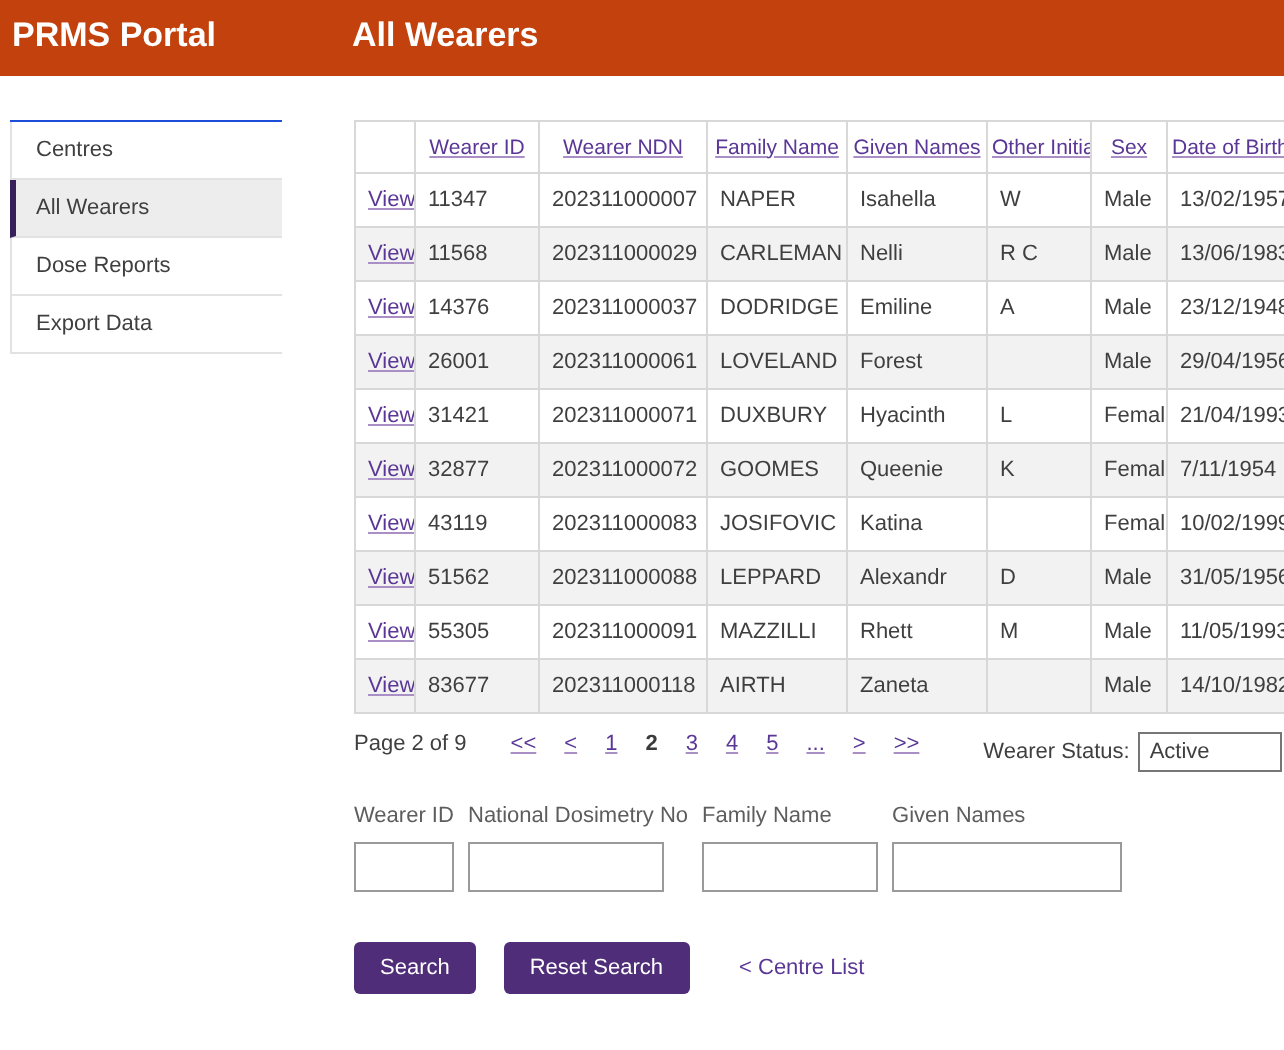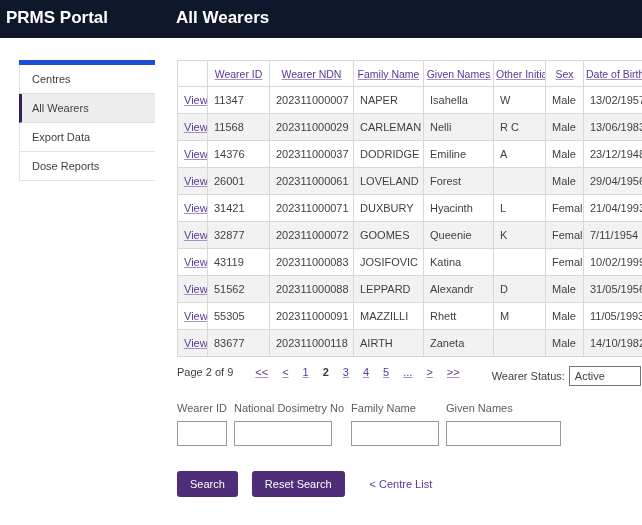--- a/index.html
+++ b/index.html
@@ -4,26 +4,26 @@
 <style>
   * { margin:0; padding:0; box-sizing:border-box; }
   html,body { background:#fff; }
   body {
     width:642px; height:525px; position:relative; overflow:hidden;
     font-family:"Liberation Sans", sans-serif; font-size:11px; color:#3f3f3f;
   }
   a { cursor:pointer; }
 
   
-  .topbar { position:absolute; top:0; left:0; width:642px; height:38px; background:#0f172a; }
+  .topbar { position:absolute; top:0; left:0; width:642px; height:38px; background:#c2410c; }
   .topbar .brand { position:absolute; left:6px; top:8px; color:#fff; font-size:17px; font-weight:700; }
   .topbar .page-title { position:absolute; left:176px; top:8px; color:#fff; font-size:17px; font-weight:700; }
 
   
-  .sidebar { position:absolute; left:19px; top:60px; width:136px; border-top:5px solid #1d4ed8; }
+  .sidebar { position:absolute; left:5px; top:60px; width:136px; border-top:1px solid #1d4ed8; }
   .side-item {
     height:29px; line-height:28px; padding-left:12px;
     border-bottom:1px solid #e2e2e2; border-left:1px solid #e2e2e2;
     color:#3f3f3f; cursor:pointer; background:#fff;
   }
   .side-item.active { background:#ededed; border-left:3px solid #38205a; padding-left:10px; }
 
   
   .main { position:absolute; left:177px; top:60px; width:465px; }
 
@@ -80,22 +80,22 @@
 <body>
 
 <div class="topbar">
   <span class="brand">PRMS Portal</span>
   <span class="page-title">All Wearers</span>
 </div>
 
 <div class="sidebar">
     <div class="side-item">Centres</div>
     <div class="side-item active">All Wearers</div>
+    <div class="side-item">Dose Reports</div>
     <div class="side-item">Export Data</div>
-    <div class="side-item">Dose Reports</div>
   </div>
 
 <div class="main">
 
   <table>
     <colgroup>
       <col style="width:30px">
         <col style="width:62px">
         <col style="width:84px">
         <col style="width:70px">

